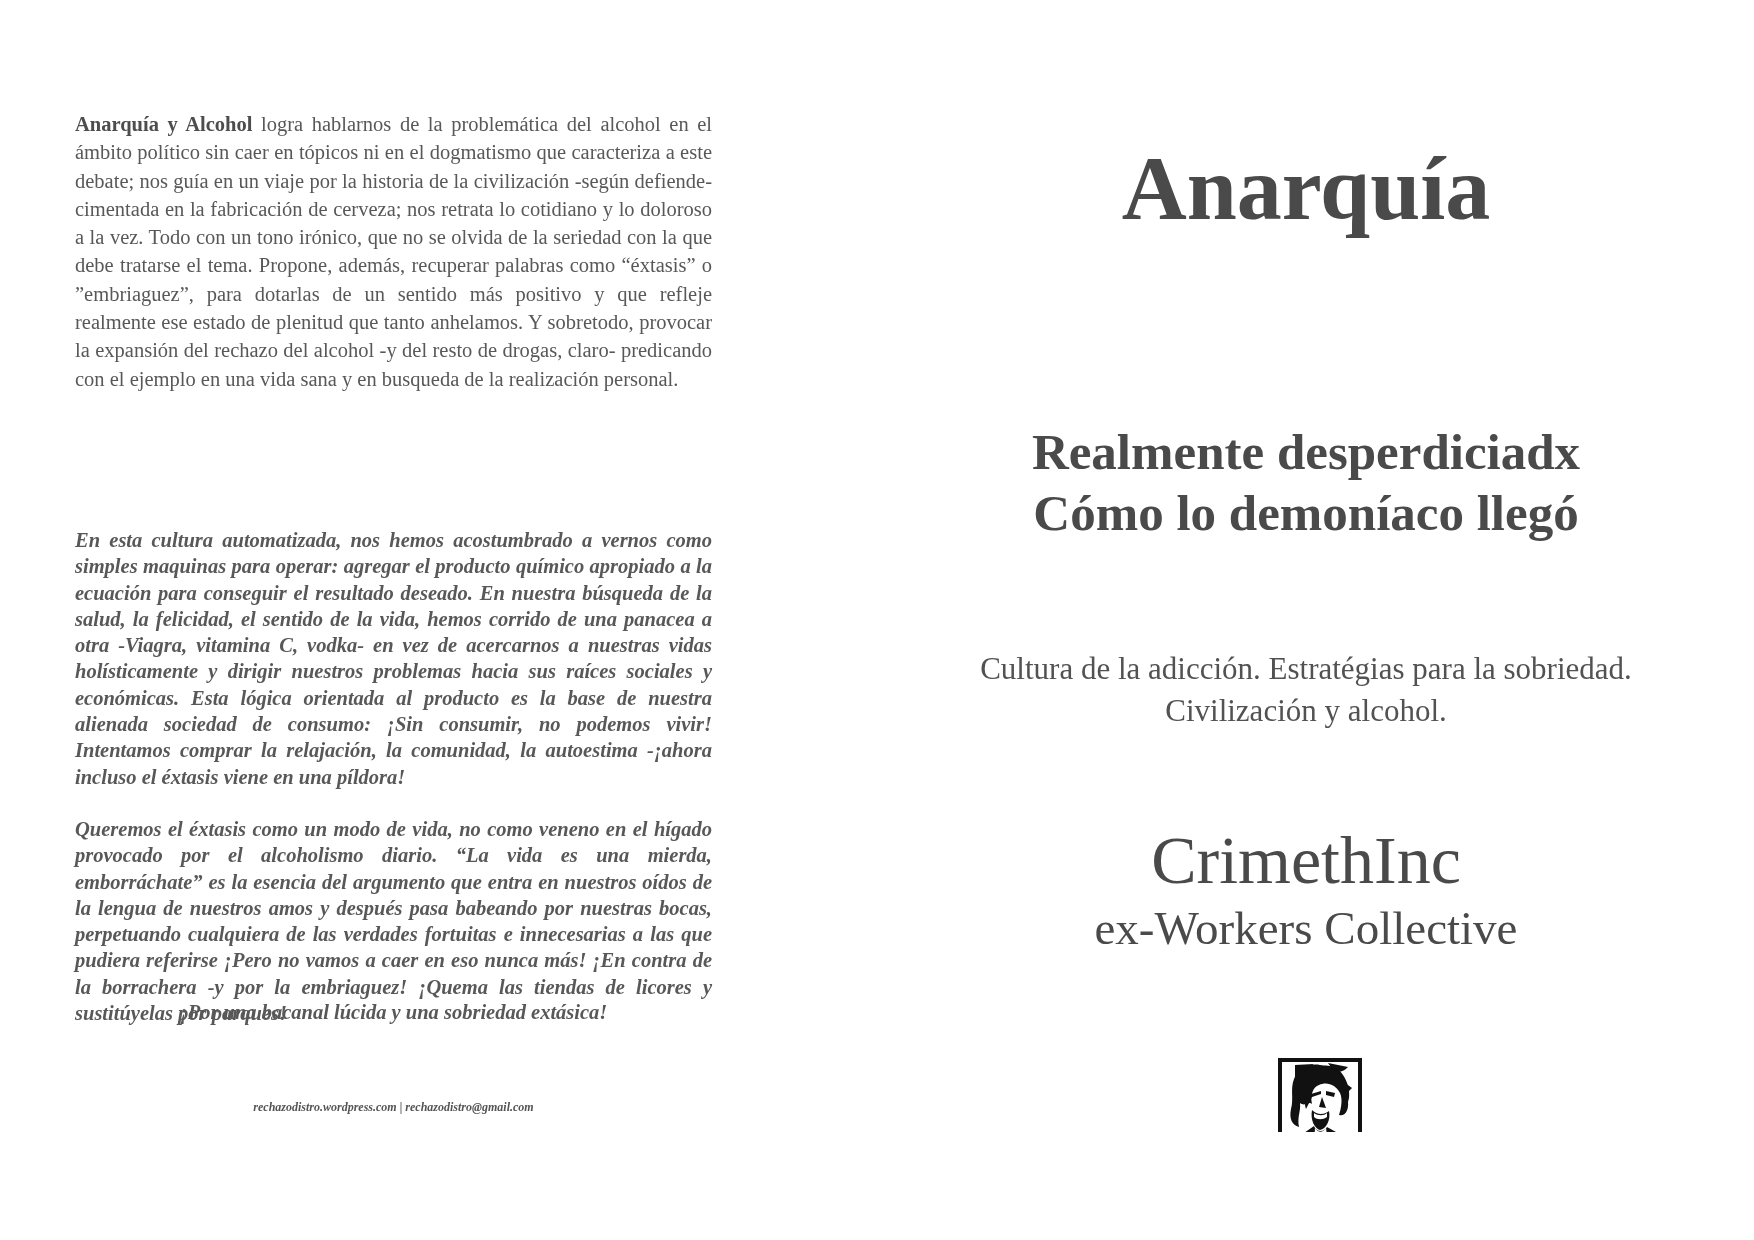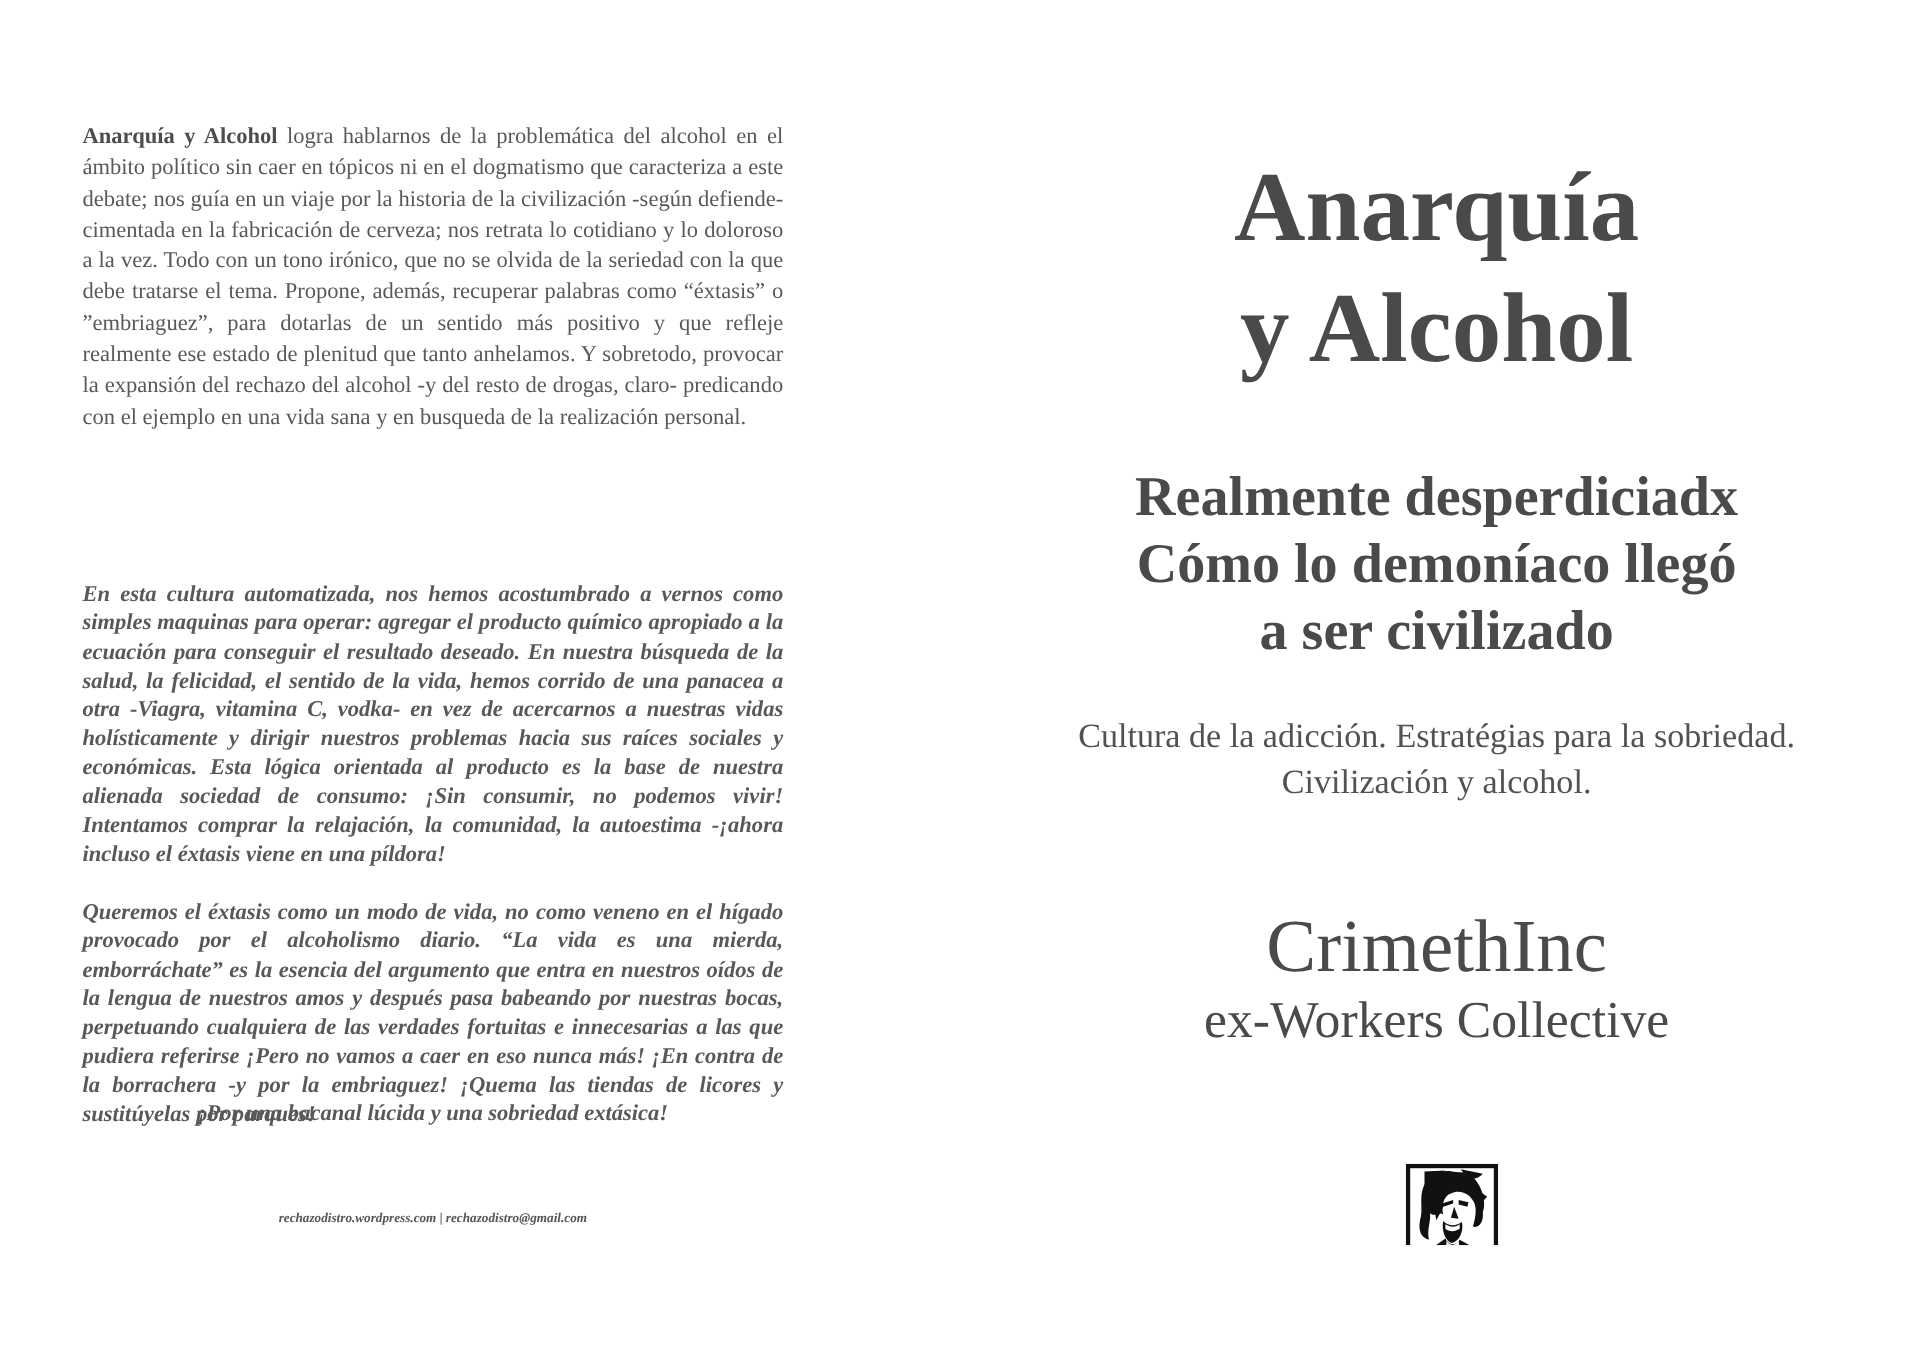--- a/index.html
+++ b/index.html
@@ -56,27 +56,25 @@
     <div class="contact-footer">
       <div>rechazodistro.wordpress.com | rechazodistro@gmail.com</div>
     </div>
 
   </section>
 
   <section class="page-right">
 
     <h1 class="r-title">
       <span class="line">Anarquía</span>
-      <span class="line">y Alcohol</span>
     </h1>
 
     <h2 class="r-sub">
       <span class="line">Realmente desperdiciadx</span>
       <span class="line">Cómo lo demoníaco llegó</span>
-      <span class="line">a ser civilizado</span>
     </h2>
 
     <p class="r-tag">
       <span class="line">Cultura de la adicción. Estratégias para la sobriedad.</span>
       <span class="line">Civilización y alcohol.</span>
     </p>
 
     <div class="r-author">
       <div class="name">CrimethInc</div>
       <div class="sub">ex-Workers Collective</div>

